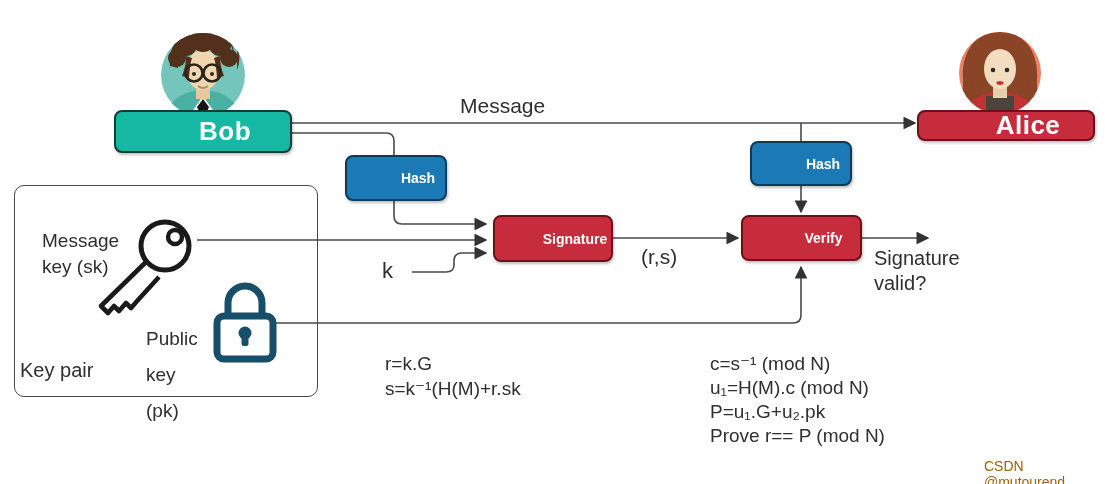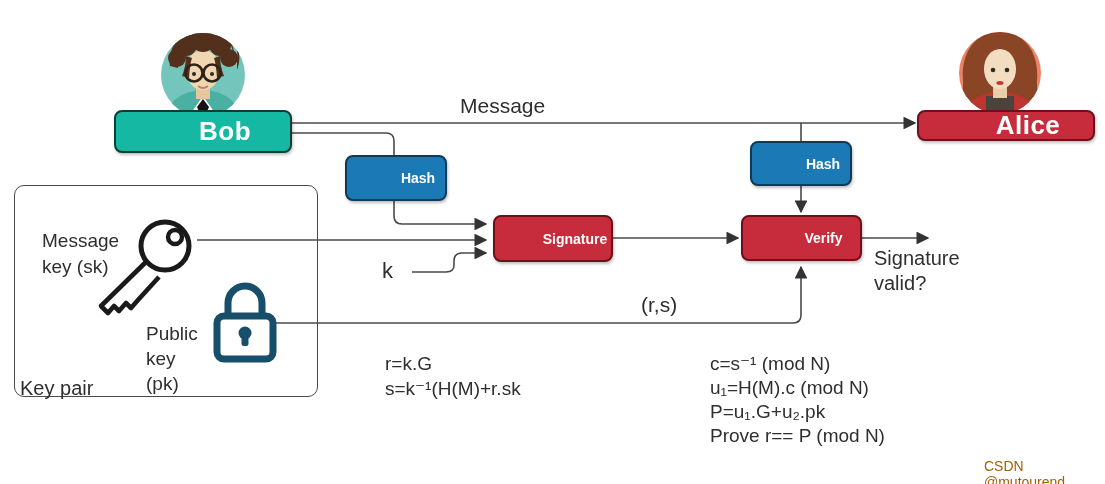--- a/index.html
+++ b/index.html
@@ -25,25 +25,25 @@
   #hash1-box{left:345px; top:155px; width:102px; height:46px;}
   #hash2-box{left:750px; top:141px; width:102px; height:45px;}
   #sig-box{left:493px; top:215px; width:120px; height:47px;}
   #ver-box{left:741px; top:215px; width:121px; height:46px;}
   #keypair-box{
     position:absolute; left:14px; top:185px; width:304px; height:212px;
     border:1.6px solid #4a4a4a; border-radius:10px; box-sizing:border-box;
   }
   #message-lbl{left:460px; top:94px; width:156px; font-size:21px;}
   #k-lbl{left:382px; top:258px; font-size:22px;}
-  #rs-lbl{left:641px; top:245px; font-size:21px;margin-top:48px;}
+  #rs-lbl{left:641px; top:245px; font-size:21px;}
   #sigvalid-lbl{left:874px; top:246px; font-size:20px; line-height:25px;}
   #privkey-lbl{left:42px; top:228px; font-size:19px; line-height:26px;}
-  #pubkey-lbl{left:146px; top:321px; font-size:19px; line-height:25px;}
-  #keypair-lbl{left:20px; top:377px; font-size:20px;}
+  #pubkey-lbl{left:146px; top:321px; font-size:19px; line-height:36px;}
+  #keypair-lbl{left:20px; top:359px; font-size:20px;}
   #sign-formulas{left:385px; top:351px; font-size:19px; line-height:25px;}
   #verify-formulas{left:710px; top:352px; font-size:19px; line-height:24px;}
   #watermark{left:984px; top:458px; font-size:14px; color:#a16207;}
 </style>
 </head>
 <body>
 
 <div id="stage">
 
   <svg id="wires" viewBox="0 0 1105 484" xmlns="http://www.w3.org/2000/svg">

